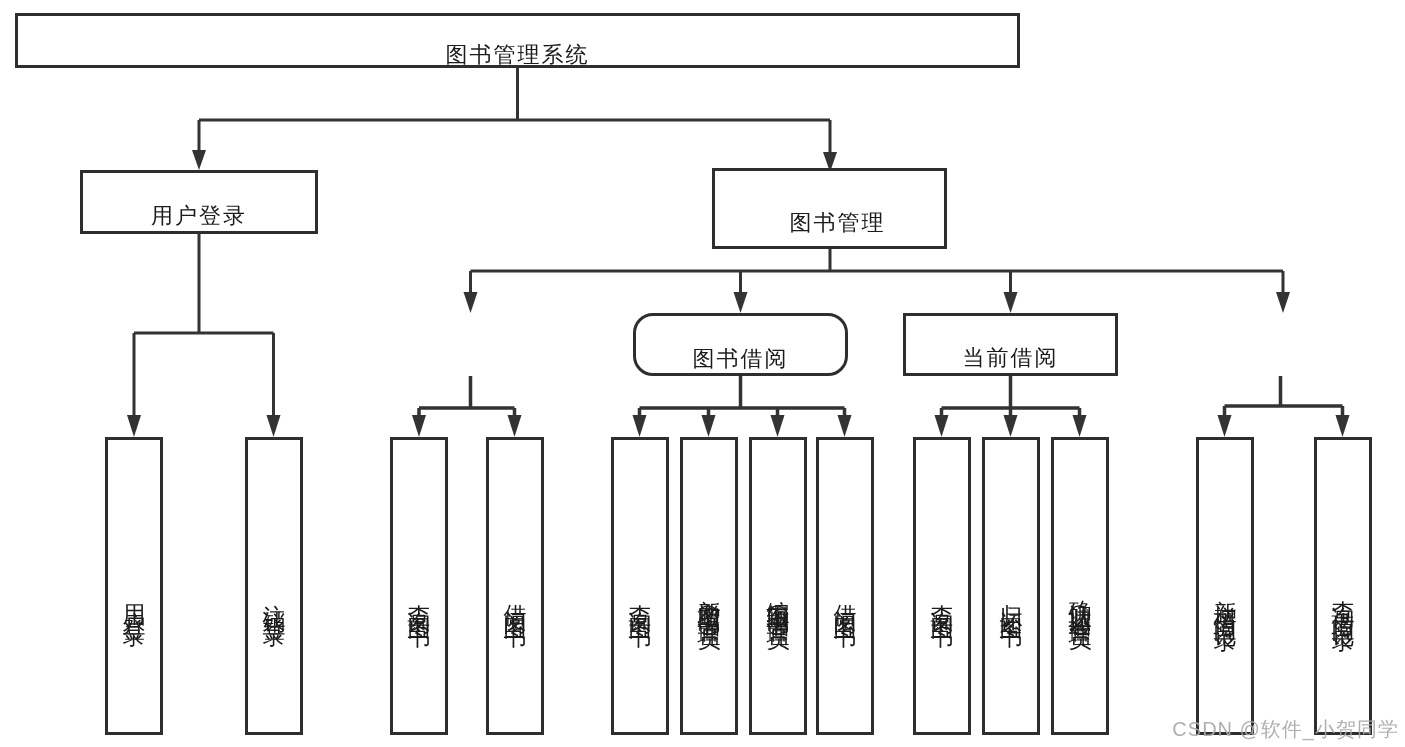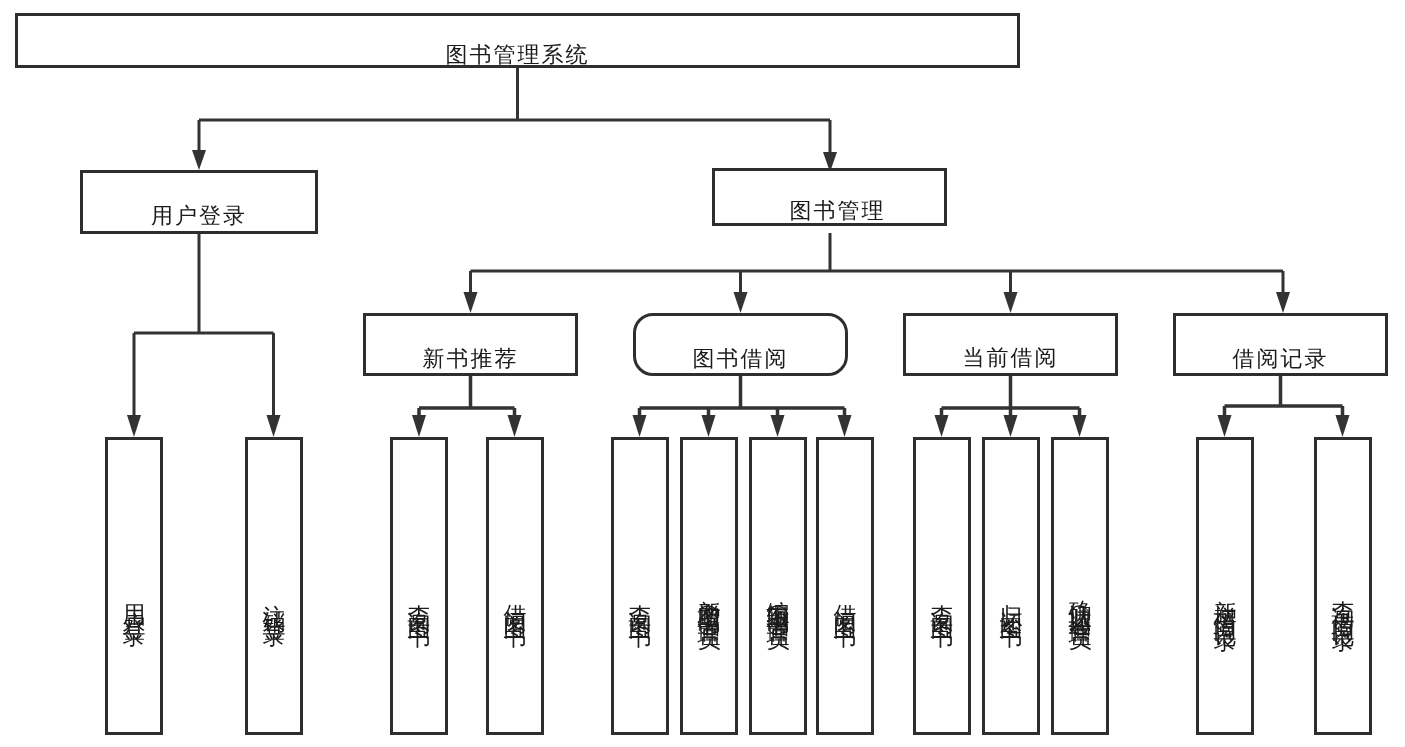--- a/index.html
+++ b/index.html
@@ -100,35 +100,29 @@
     </g>
   </svg>
 
   <div class="box" style="left:15px; top:13px; width:1005px; height:55px;">
     <span class="lbl">图书管理系统</span>
   </div>
 
   <div class="box" style="left:80px; top:170px; width:238px; height:64px;">
     <span class="lbl">用户登录</span>
   </div>
-  <div class="box" style="left:712px; top:168px; width:235px; height:58px;padding-left:16px;">
+  <div class="box" style="left:712px; top:168px; width:235px; height:81px;padding-left:16px;">
     <span class="lbl">图书管理</span>
   </div>
 
-  <div class="box" style="left:363px; top:313px; width:215px; height:63px;">
-    <span class="lbl">新书推荐</span>
-  </div>
   <div class="box" style="left:633px; top:313px; width:215px; height:63px;border-radius:20px;">
     <span class="lbl">图书借阅</span>
   </div>
   <div class="box" style="left:903px; top:313px; width:215px; height:63px;align-items:flex-end;">
     <span class="lbl">当前借阅</span>
-  </div>
-  <div class="box" style="left:1173px; top:313px; width:215px; height:63px;">
-    <span class="lbl">借阅记录</span>
   </div>
 
   <div class="box vbox" style="left:105px; top:437px; width:58px; height:298px;">
     <span class="lbl">用户登录</span>
   </div>
   <div class="box vbox" style="left:245px; top:437px; width:58px; height:298px;">
     <span class="lbl">注销登录</span>
   </div>
 
   <div class="box vbox" style="left:390px; top:437px; width:58px; height:298px;">
@@ -161,14 +155,15 @@
     <span class="lbl" style="letter-spacing:4px;">确认归还（管理员）</span>
   </div>
 
   <div class="box vbox" style="left:1196px; top:437px; width:58px; height:298px;">
     <span class="lbl" style="letter-spacing:6px;">新增借阅记录</span>
   </div>
   <div class="box vbox" style="left:1314px; top:437px; width:58px; height:298px;">
     <span class="lbl" style="letter-spacing:6px;">查询借阅记录</span>
   </div>
 
+  <div class="watermark">CSDN @软件_小贺同学</div>
 
 </div>
 
 </body></html>

